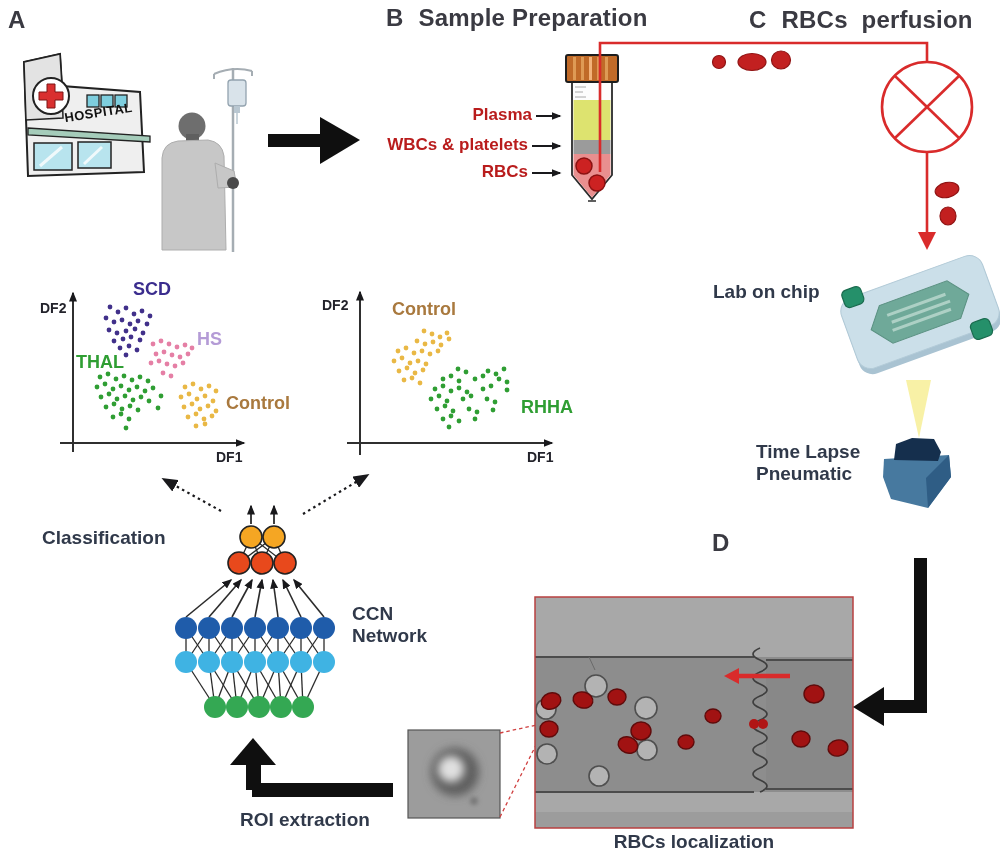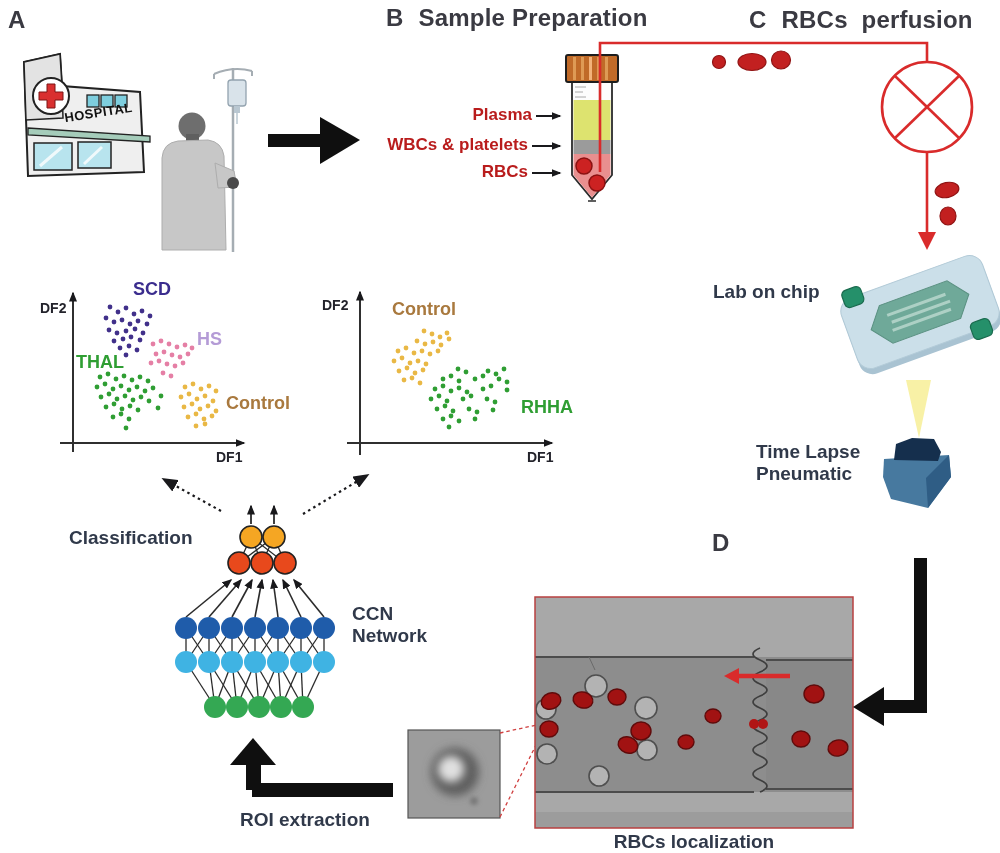--- a/index.html
+++ b/index.html
@@ -485,21 +485,21 @@
 <div class="tube-label" style="right:468px;top:105px;">Plasma</div>
 <div class="tube-label" style="right:472px;top:135px;">WBCs &amp; platelets</div>
 <div class="tube-label" style="right:472px;top:162px;">RBCs</div>
 
 <div class="abs lbl fs19" style="left:713px;top:281px;">Lab on chip</div>
 <div class="abs lbl fs19 two-line" style="left:756px;top:421px;width:120px;margin-top:20px;">
   <div>Time Lapse</div>
   <div>Pneumatic</div>
 </div>
 
-<div class="abs lbl fs19" style="left:42px;top:527px;margin-left:27px;">Classification</div>
+<div class="abs lbl fs19" style="left:42px;top:527px;">Classification</div>
 <div class="abs lbl fs19 two-line" style="left:352px;top:603px;">
   <div>CCN</div>
   <div>Network</div>
 </div>
 
 <div class="abs lbl fs19" style="left:240px;top:809px;">ROI extraction</div>
 <div class="abs lbl fs19" style="left:535px;top:831px;width:318px;text-align:center;">RBCs localization</div>
 
 <div id="labels-layer"></div>
 <div class="cluster-label" style="left: 133px; top: 279px; color: rgb(59, 45, 142);">SCD</div>

